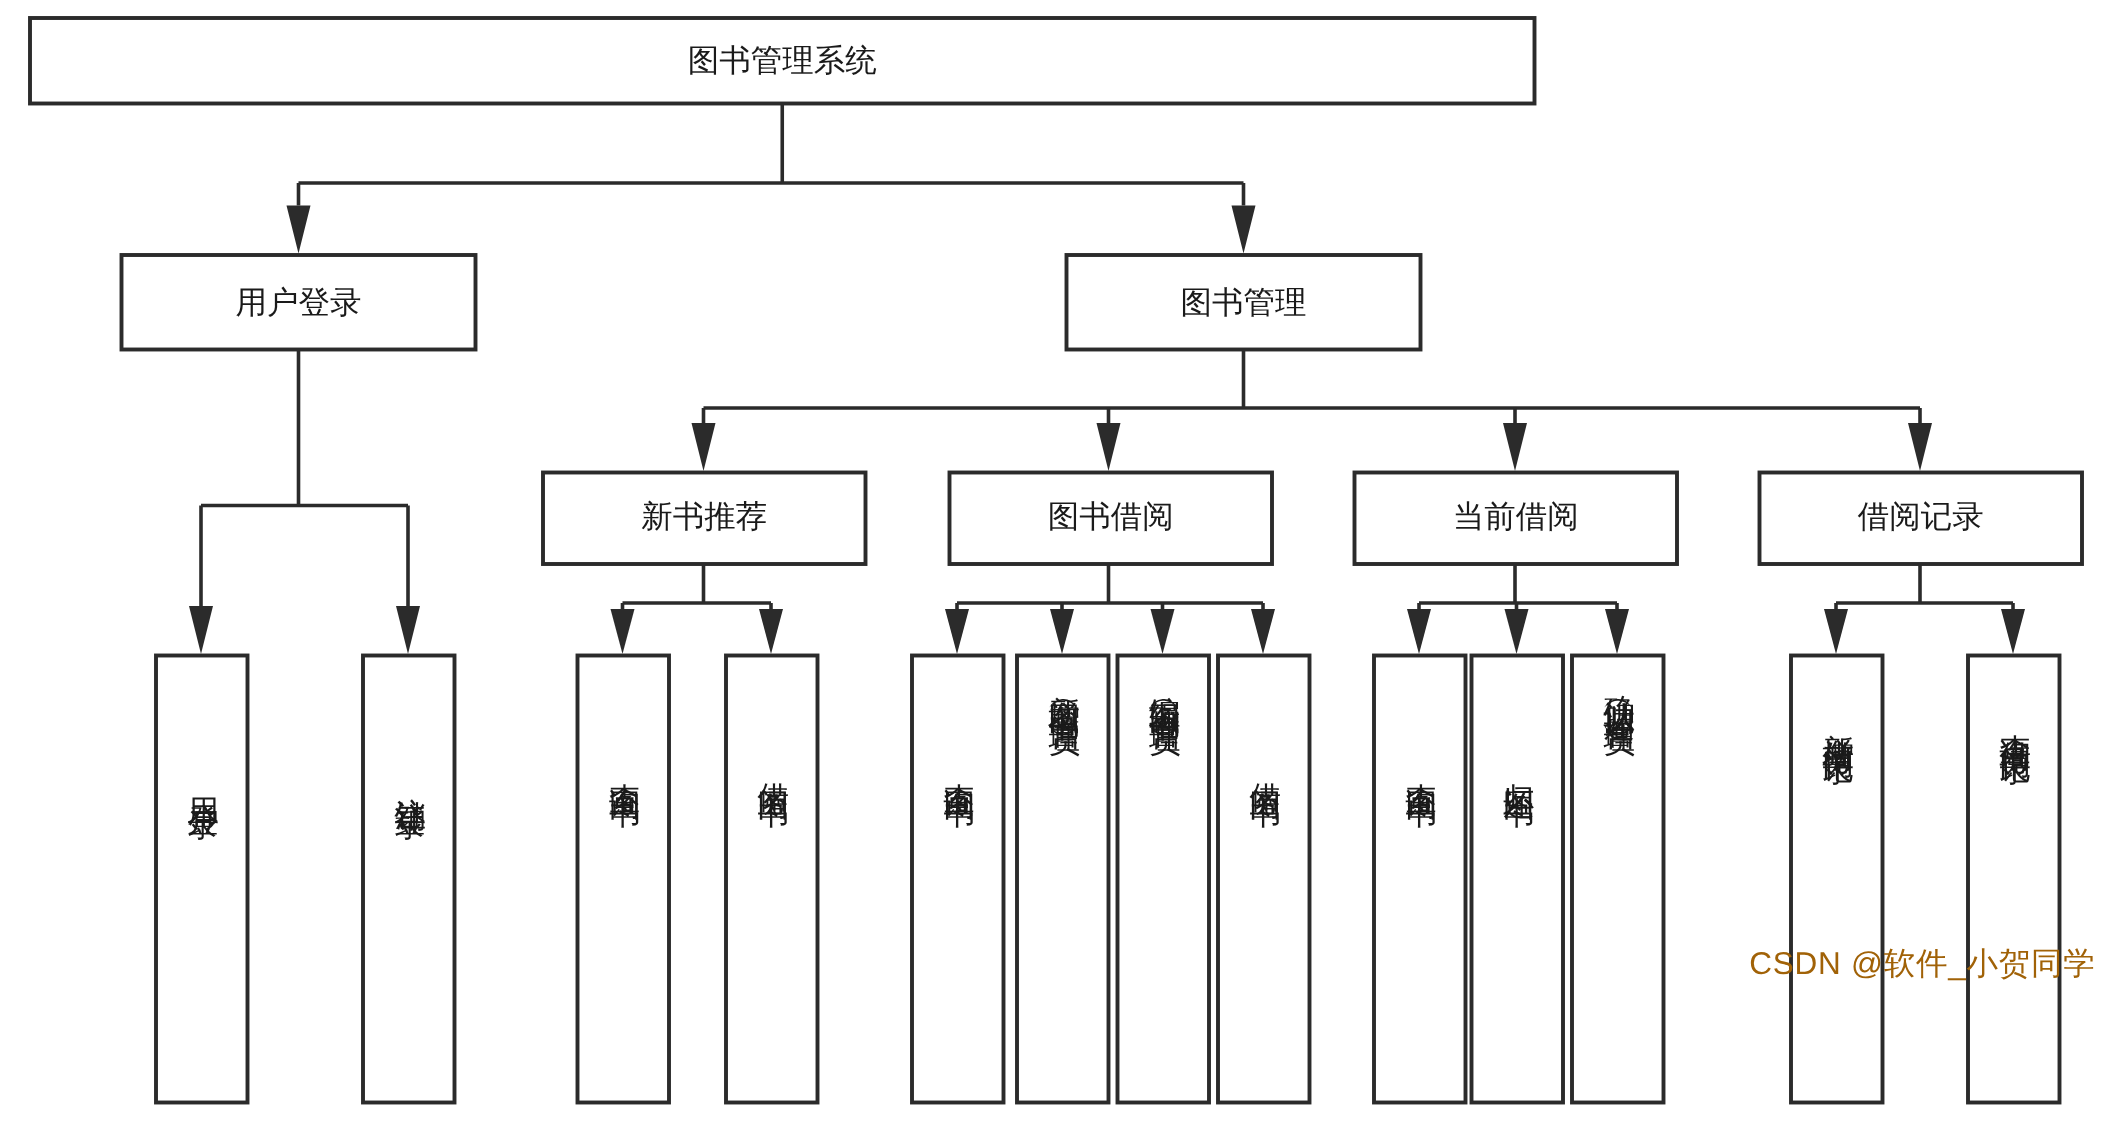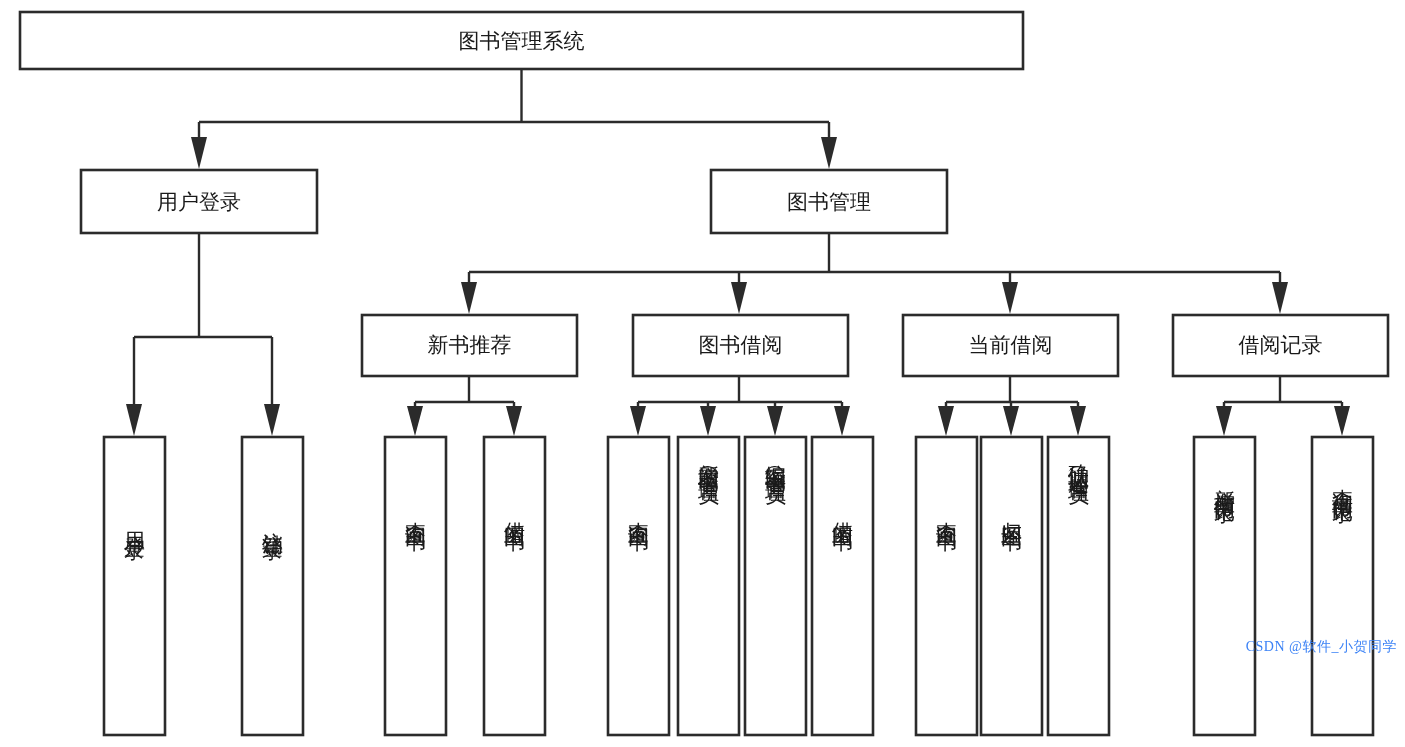--- a/index.html
+++ b/index.html
@@ -63,23 +63,23 @@
     font-size: 21px;
     line-height: 1.05;
     color: #1a1a1a;
     letter-spacing: 3px;
     white-space: nowrap;
   }
   .watermark {
     position: absolute;
     right: 8px;
     bottom: 6px;
-    font-family: Liberation Serif, serif;
-    font-size: 14px;
-    color: #3b82f6;
+    font-family: Liberation Sans, sans-serif;
+    font-size: 21px;
+    color: #a16207;
     letter-spacing: 0.5px;
     user-select: none;
   }
 </style>
 </head>
 <body>
 
 <div id="diagram-root">
 
   <svg id="tree" viewBox="0 0 1405 747" xmlns="http://www.w3.org/2000/svg">

